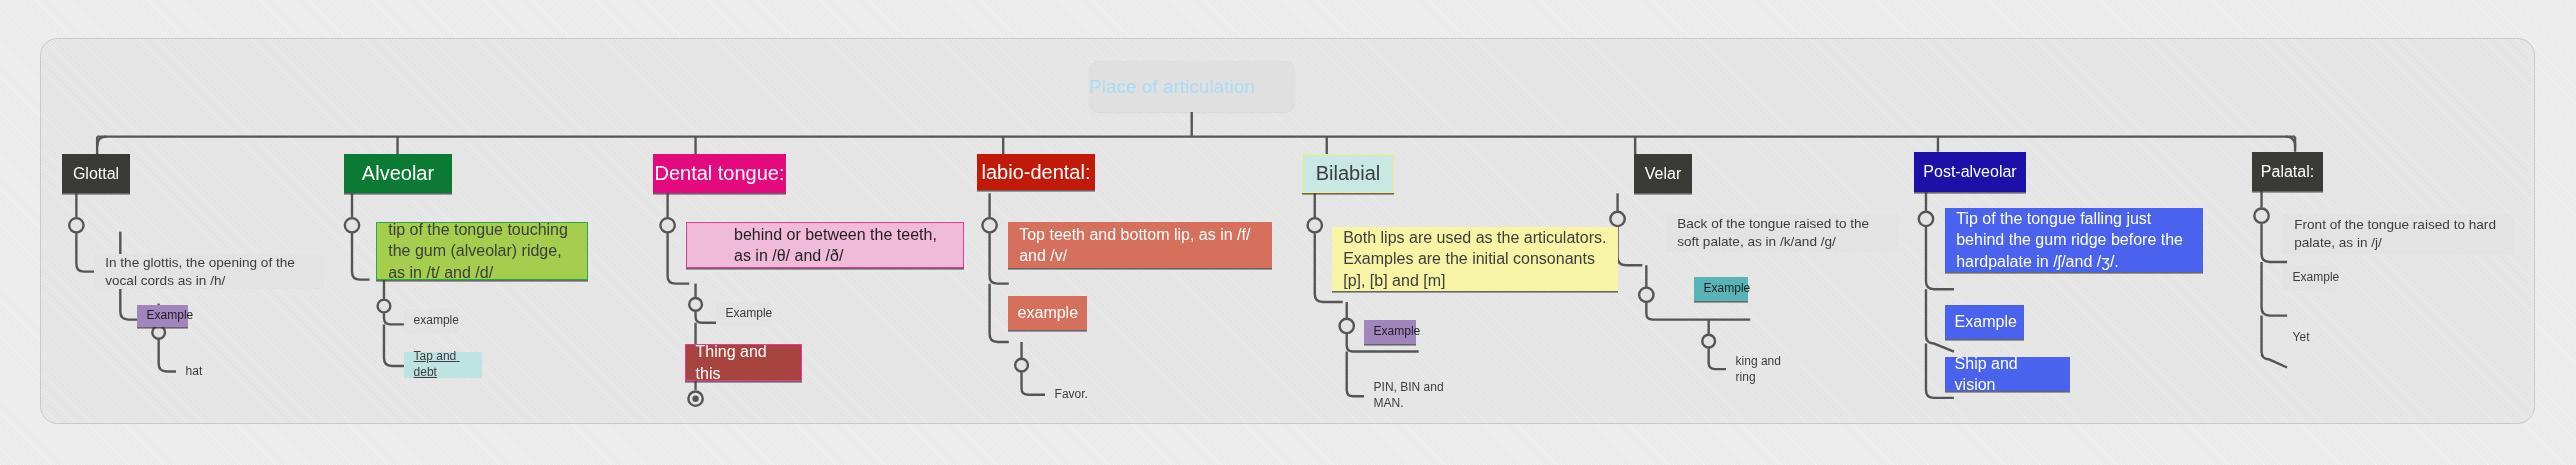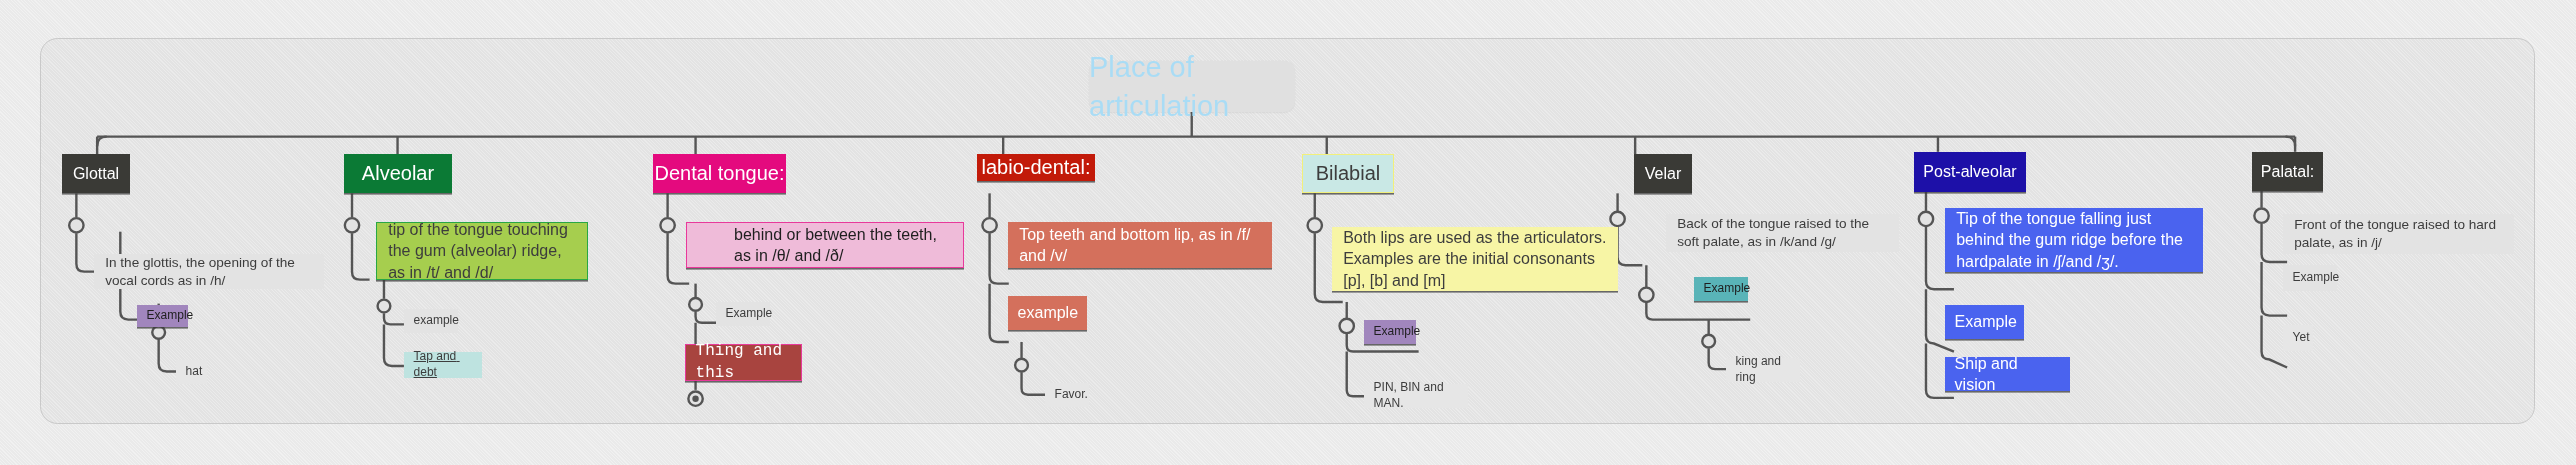--- a/index.html
+++ b/index.html
@@ -51,22 +51,22 @@
     align-items: center;
     line-height: 1.32;
     white-space: pre-wrap;
   }
 
   
   .root-node {
     background: #e0e0e0;
     border-radius: 11.2px;
     color: #a9dcf5;
-    font-size: 29px;
-    justify-content: center;
+    font-size: 19px;
+    justify-content: flex-start;
     box-shadow: 0 0.8px 1.6px rgba(0,0,0,0.06);
   }
 
   
   .cat {
     justify-content: center;
     font-size: 20px;
     color: #ffffff;
     box-shadow: 0 1.6px 0 rgba(60,60,60,0.75);
   }
@@ -224,25 +224,25 @@
 
   <div class="node cat shadowline" style="left:653px; top:154px; width:133px; height:39px; background:#e40a7e;">
     <span>Dental tongue:</span>
   </div>
   <div class="node desc big shadowline" style="left:686px; top:222px; width:278px; height:46px; background:#efbbd9; border:1.6px solid #e8399b; color:#1f1f1f;padding-left:47px;">
     <span>behind or between the teeth, as in /θ/ and /ð/</span>
   </div>
   <div class="node leaf" style="left:716px; top:302px; width:54px; height:24px; background:#e3e3e3;">
     <span>Example</span>
   </div>
-  <div class="node leaf big shadowline" style="left:685px; top:344px; width:117px; height:37px; background:#a8443f; border:1.6px solid #e8399b;font-family:Liberation Mono, monospace;">
+  <div class="node leaf big shadowline" style="left:685px; top:344px; width:117px; height:37px; background:#a8443f; border:1.6px solid #e8399b;">
     <span>Thing and this</span>
   </div>
 
-  <div class="node cat shadowline" style="left:977px; top:154px; width:118px; height:27px; background:#c21a09;">
+  <div class="node cat shadowline" style="left:977px; top:154px; width:118px; height:36px; background:#c21a09;">
     <span>labio-dental:</span>
   </div>
   <div class="node desc big shadowline" style="left:1008px; top:222px; width:264px; height:46px; background:#d4705c; color:#ffffff;">
     <span>Top teeth and bottom lip, as in /f/ and /v/</span>
   </div>
   <div class="node leaf big shadowline" style="left:1008px; top:296px; width:79px; height:34px; background:#d4705c;">
     <span>example</span>
   </div>
   <div class="node leaf" style="left:1045px; top:383px; width:44px; height:24px; background:#e6e6e6;">
     <span>Favor.</span>

